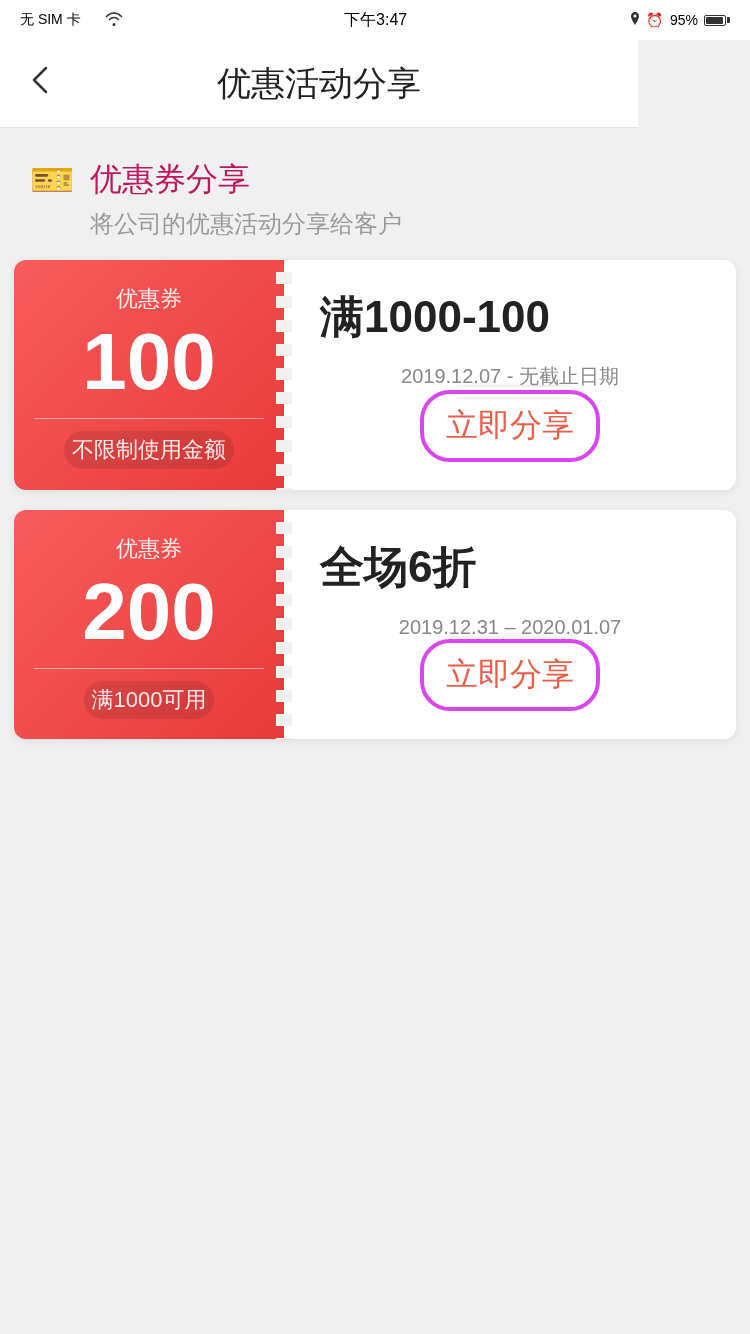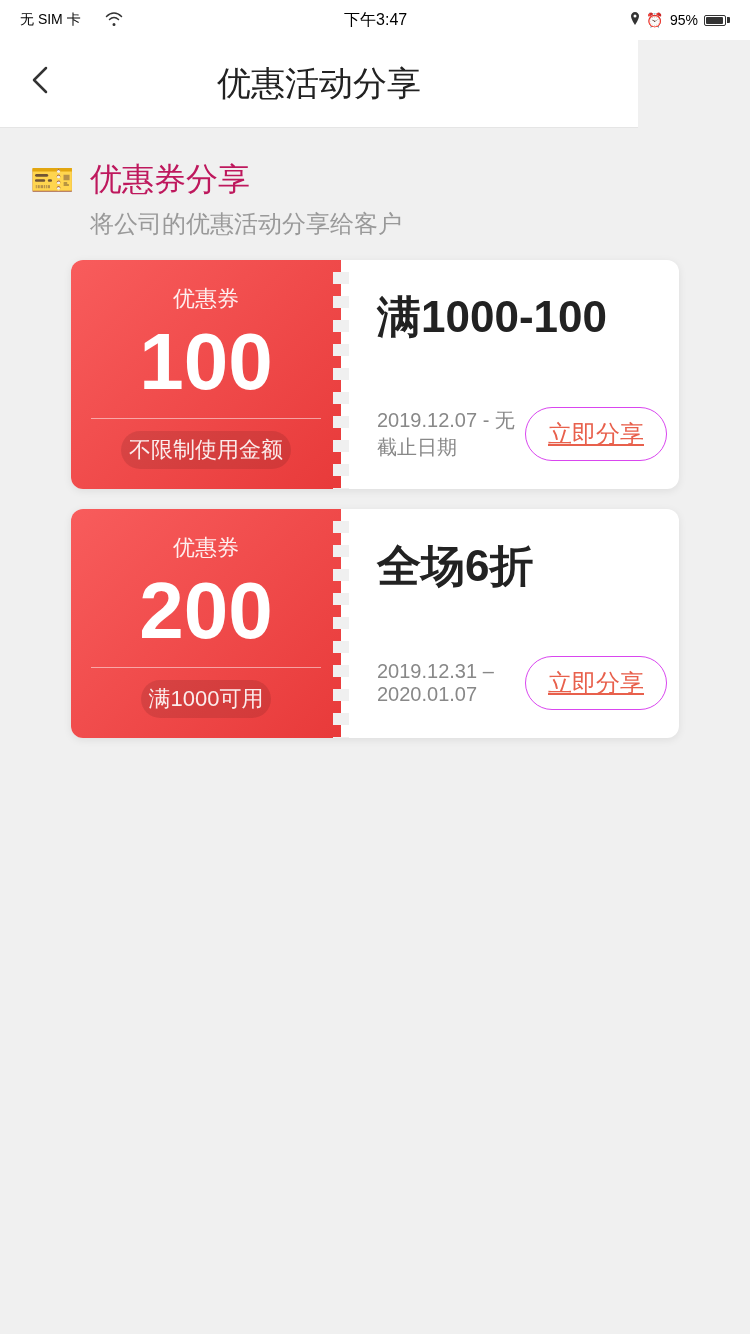--- a/index.html
+++ b/index.html
@@ -123,21 +123,21 @@
     }
 
     
     .coupon-list {
       padding: 0 0 30px 0;
       background: #f0f0f0;
     }
 
     
     .coupon-card {
-      width: 608px;
+      width: 722px;
       margin: 0 auto 20px auto;
       background: #fff;
       border-radius: 12px;
       display: flex;
       overflow: hidden;
       box-shadow: 0 2px 8px rgba(0,0,0,0.08);
       position: relative;
     }
 
     
@@ -204,50 +204,50 @@
       font-size: 22px;
       text-align: left;
       padding: 4px 8px;
       background: rgba(0,0,0,0.1);
       border-radius: 20px;
     }
 
     
     .coupon-right {
       flex: 1;
-      padding: 28px 12px 28px 36px;
+      padding: 28px 36px 28px 36px;
       display: flex;
       flex-direction: column;
       justify-content: space-between;
     }
     .coupon-name {
       font-size: 44px;
       font-weight: bold;
       color: #222;
       margin-bottom: 16px;
     }
     .coupon-footer {
       display: flex;
       align-items: center;
       justify-content: space-between;
+      flex-direction: column;
     }
     .coupon-date {
       font-size: 20px;
       color: #888;
     }
     .share-btn {
       padding: 10px 22px;
-      border: 1px solid #d946ef;
+      border: 4px solid #d946ef;
       border-radius: 30px;
       color: #e8604c;
-      font-size: 24px;
+      font-size: 32px;
       background: #fff;
       cursor: pointer;
       white-space: nowrap;
-      text-decoration: underline;
     }
 
     
     .empty-area {
       width: 750px;
       min-height: 560px;
       background: #f0f0f0;
     }
   </style>
 </head>

